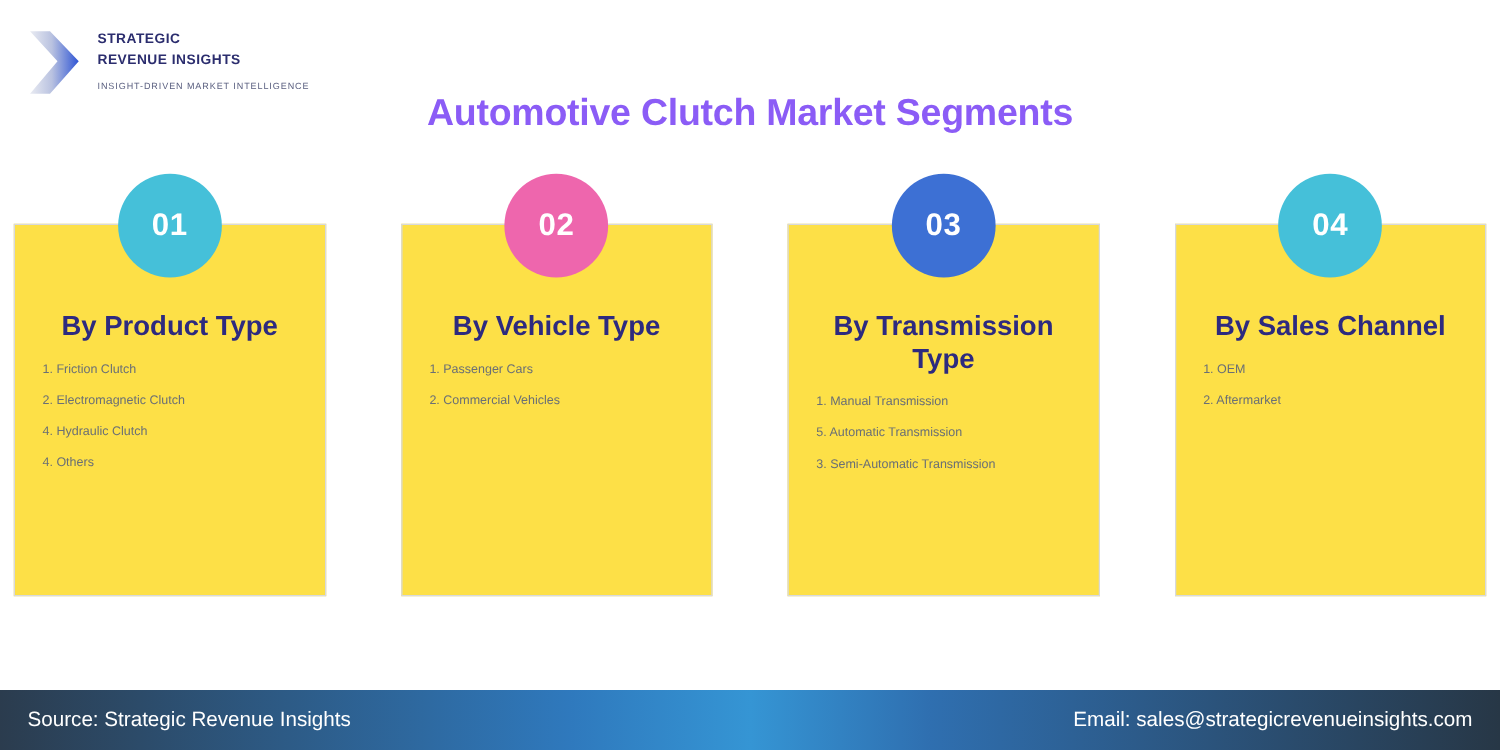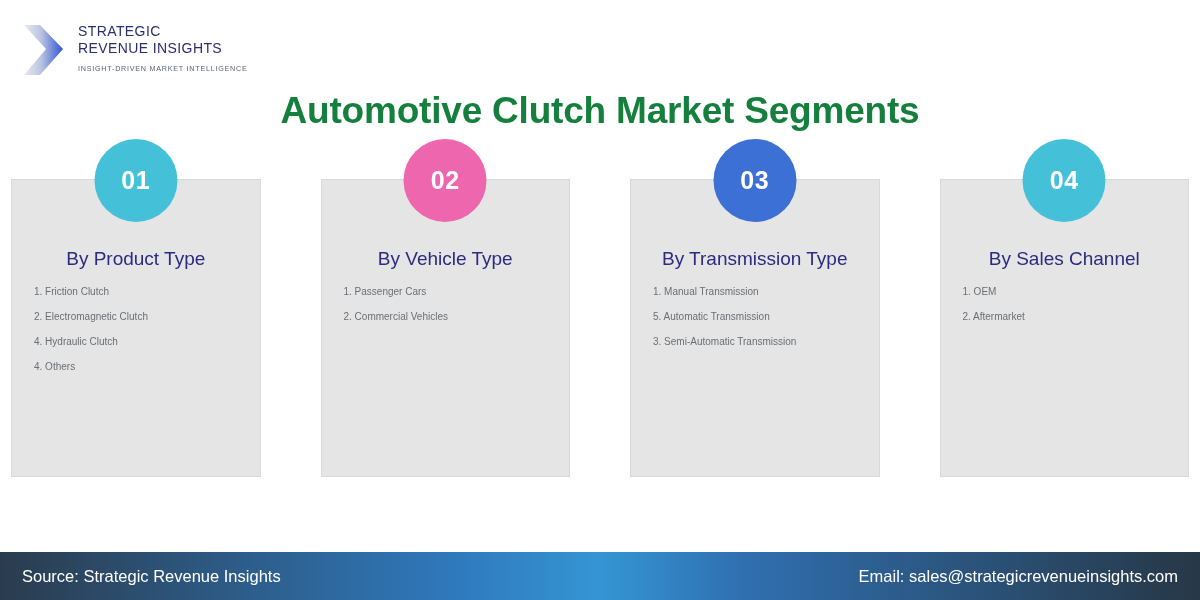--- a/index.html
+++ b/index.html
@@ -29,86 +29,86 @@
     width: 44px;
     height: 56px;
     flex: 0 0 44px;
     margin-top: 2px;
   }
   .logo-text {
     margin-left: 12px;
     padding-top: 3px;
   }
   .logo-name {
-    font-size: 14px;
-    font-weight: 400;
+    font-size: 11px;
+    font-weight: 700;
     letter-spacing: 0.4px;
     line-height: 17px;
     color: #2b2d6e;
     text-transform: uppercase;
   }
   .logo-tagline {
     margin-top: 7px;
     font-size: 7.2px;
     letter-spacing: 0.75px;
     color: #5b6080;
     text-transform: uppercase;
     white-space: nowrap;
   }
 
   
   .title {
     position: absolute;
-    top: 90px;
+    top: 74px;
     left: 0;
     width: 1200px;
     text-align: center;
-    font-size: 37px;
-    font-weight: 700;
-    color: #15803d;
+    font-size: 30px;
+    font-weight: 700;
+    color: #8b5cf6;
     letter-spacing: -0.2px;
   }
 
   
   .cards {
     position: absolute;
     top: 179px;
     left: 11px;
     width: 1178px;
     height: 298px;
     display: flex;
     gap: 60px;
   }
   .card {
     position: relative;
     flex: 1 1 0;
     border: 1px solid #d7d9dd;
-    background: #e5e5e5;
+    background: #fde047;
   }
   .badge {
     position: absolute;
     top: -41px;
     left: 50%;
     transform: translateX(-50%);
     width: 83px;
     height: 83px;
     border-radius: 50%;
     display: flex;
     align-items: center;
     justify-content: center;
     color: #ffffff;
     font-size: 25px;
     font-weight: 700;
     letter-spacing: 0.5px;
   }
   .card-head {
     margin-top: 68px;
     text-align: center;
-    font-size: 19px;
-    font-weight: 400;
+    font-size: 22px;
+    font-weight: 700;
     color: #2d2a7f;
     padding: 0 8px;
   }
   .card-list {
     margin-top: 9px;
     padding: 0 6px 0 22px;
     list-style: none;
   }
   .card-list li {
     font-size: 10px;

